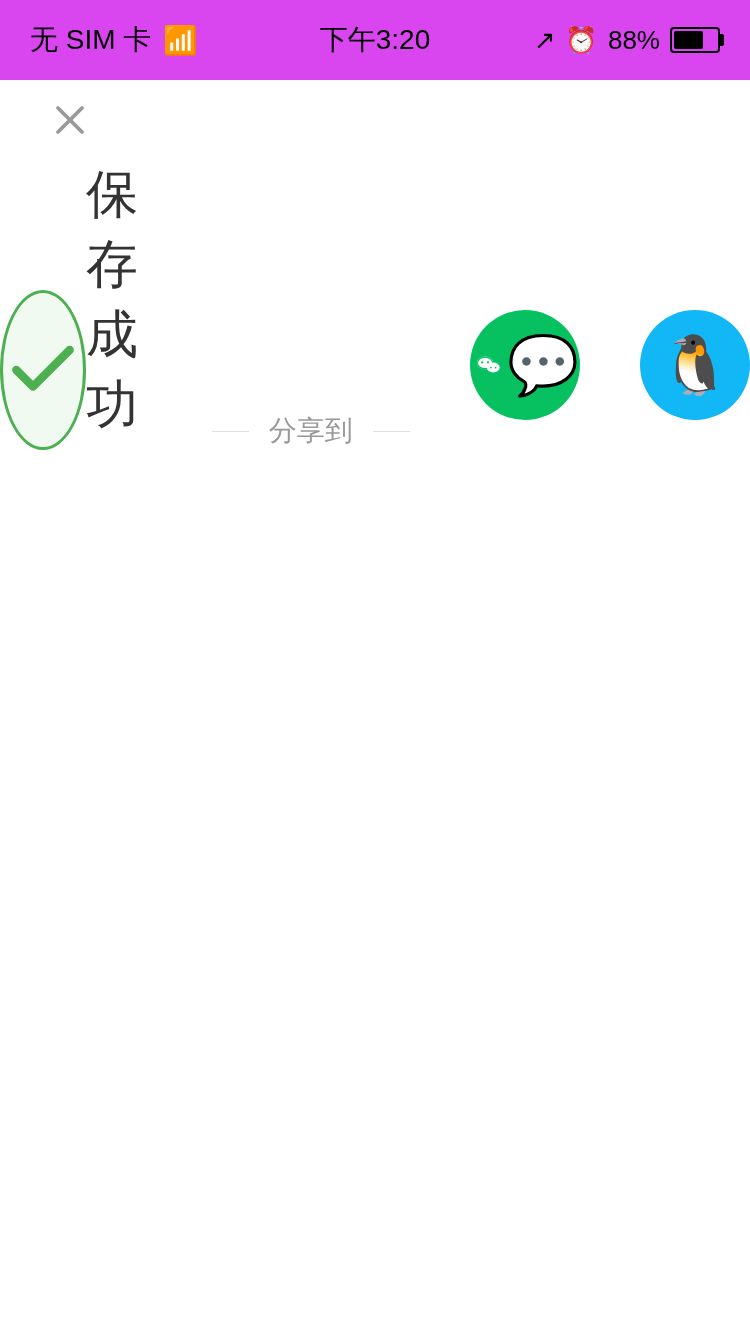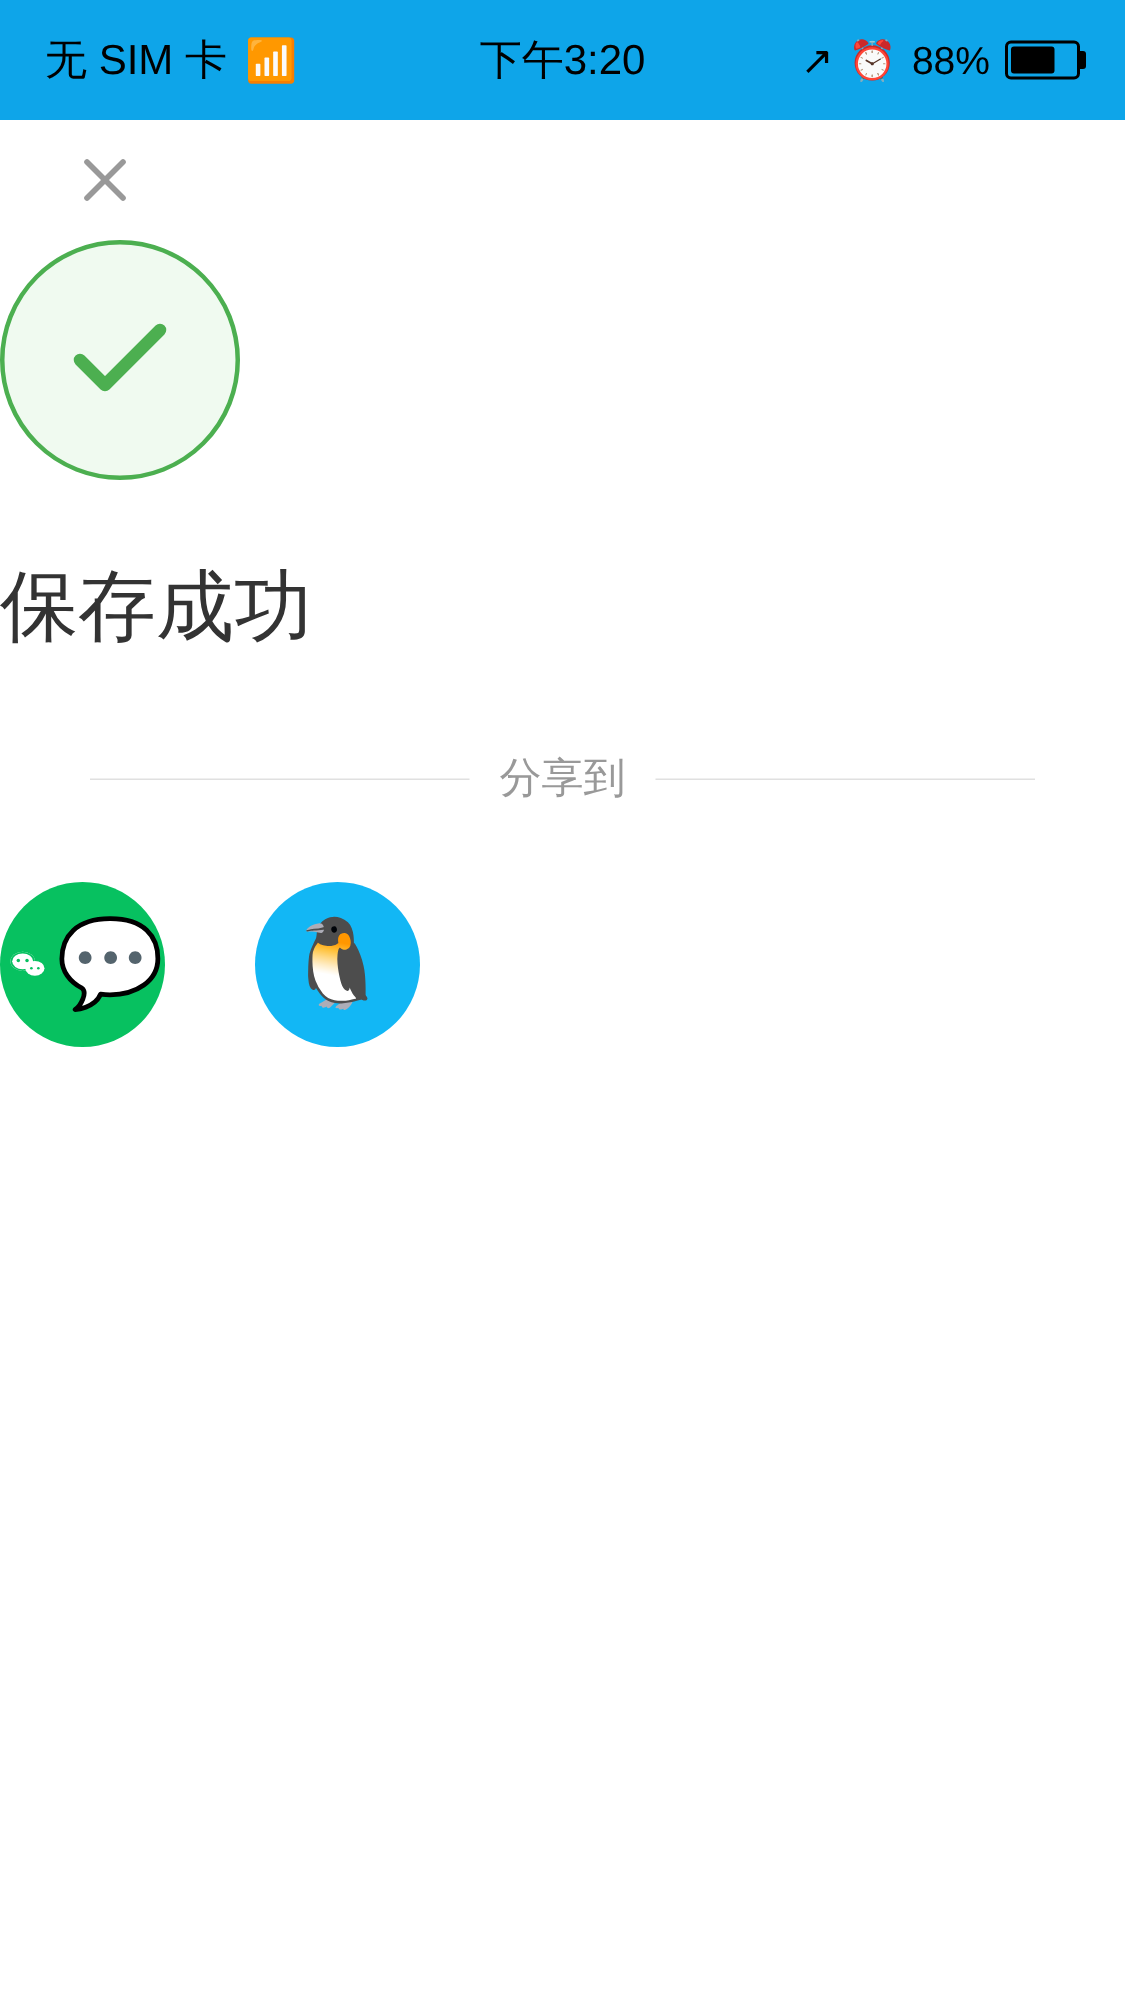--- a/index.html
+++ b/index.html
@@ -19,21 +19,21 @@
     }
 
     
     .status-bar {
       width: 100%;
       height: 80px;
       display: flex;
       align-items: center;
       justify-content: space-between;
       padding: 0 30px;
-      background: #0ea5e9;
+      background: #d946ef;
     }
 
     .status-left {
       display: flex;
       align-items: center;
       gap: 12px;
       font-size: 28px;
       color: #000;
     }
 
@@ -109,22 +109,22 @@
 
     .close-icon-svg {
       width: 36px;
       height: 36px;
       color: #999;
     }
 
     
     .main-content {
       display: flex;
-      flex-direction: column;
-      align-items: flex-start;
+      flex-direction: row;
+      align-items: flex-end;
       padding-top: 80px;
     }
 
     
     .success-circle {
       width: 160px;
       height: 160px;
       border-radius: 50%;
       border: 3px solid #4caf50;
       background: #f0faf0;

